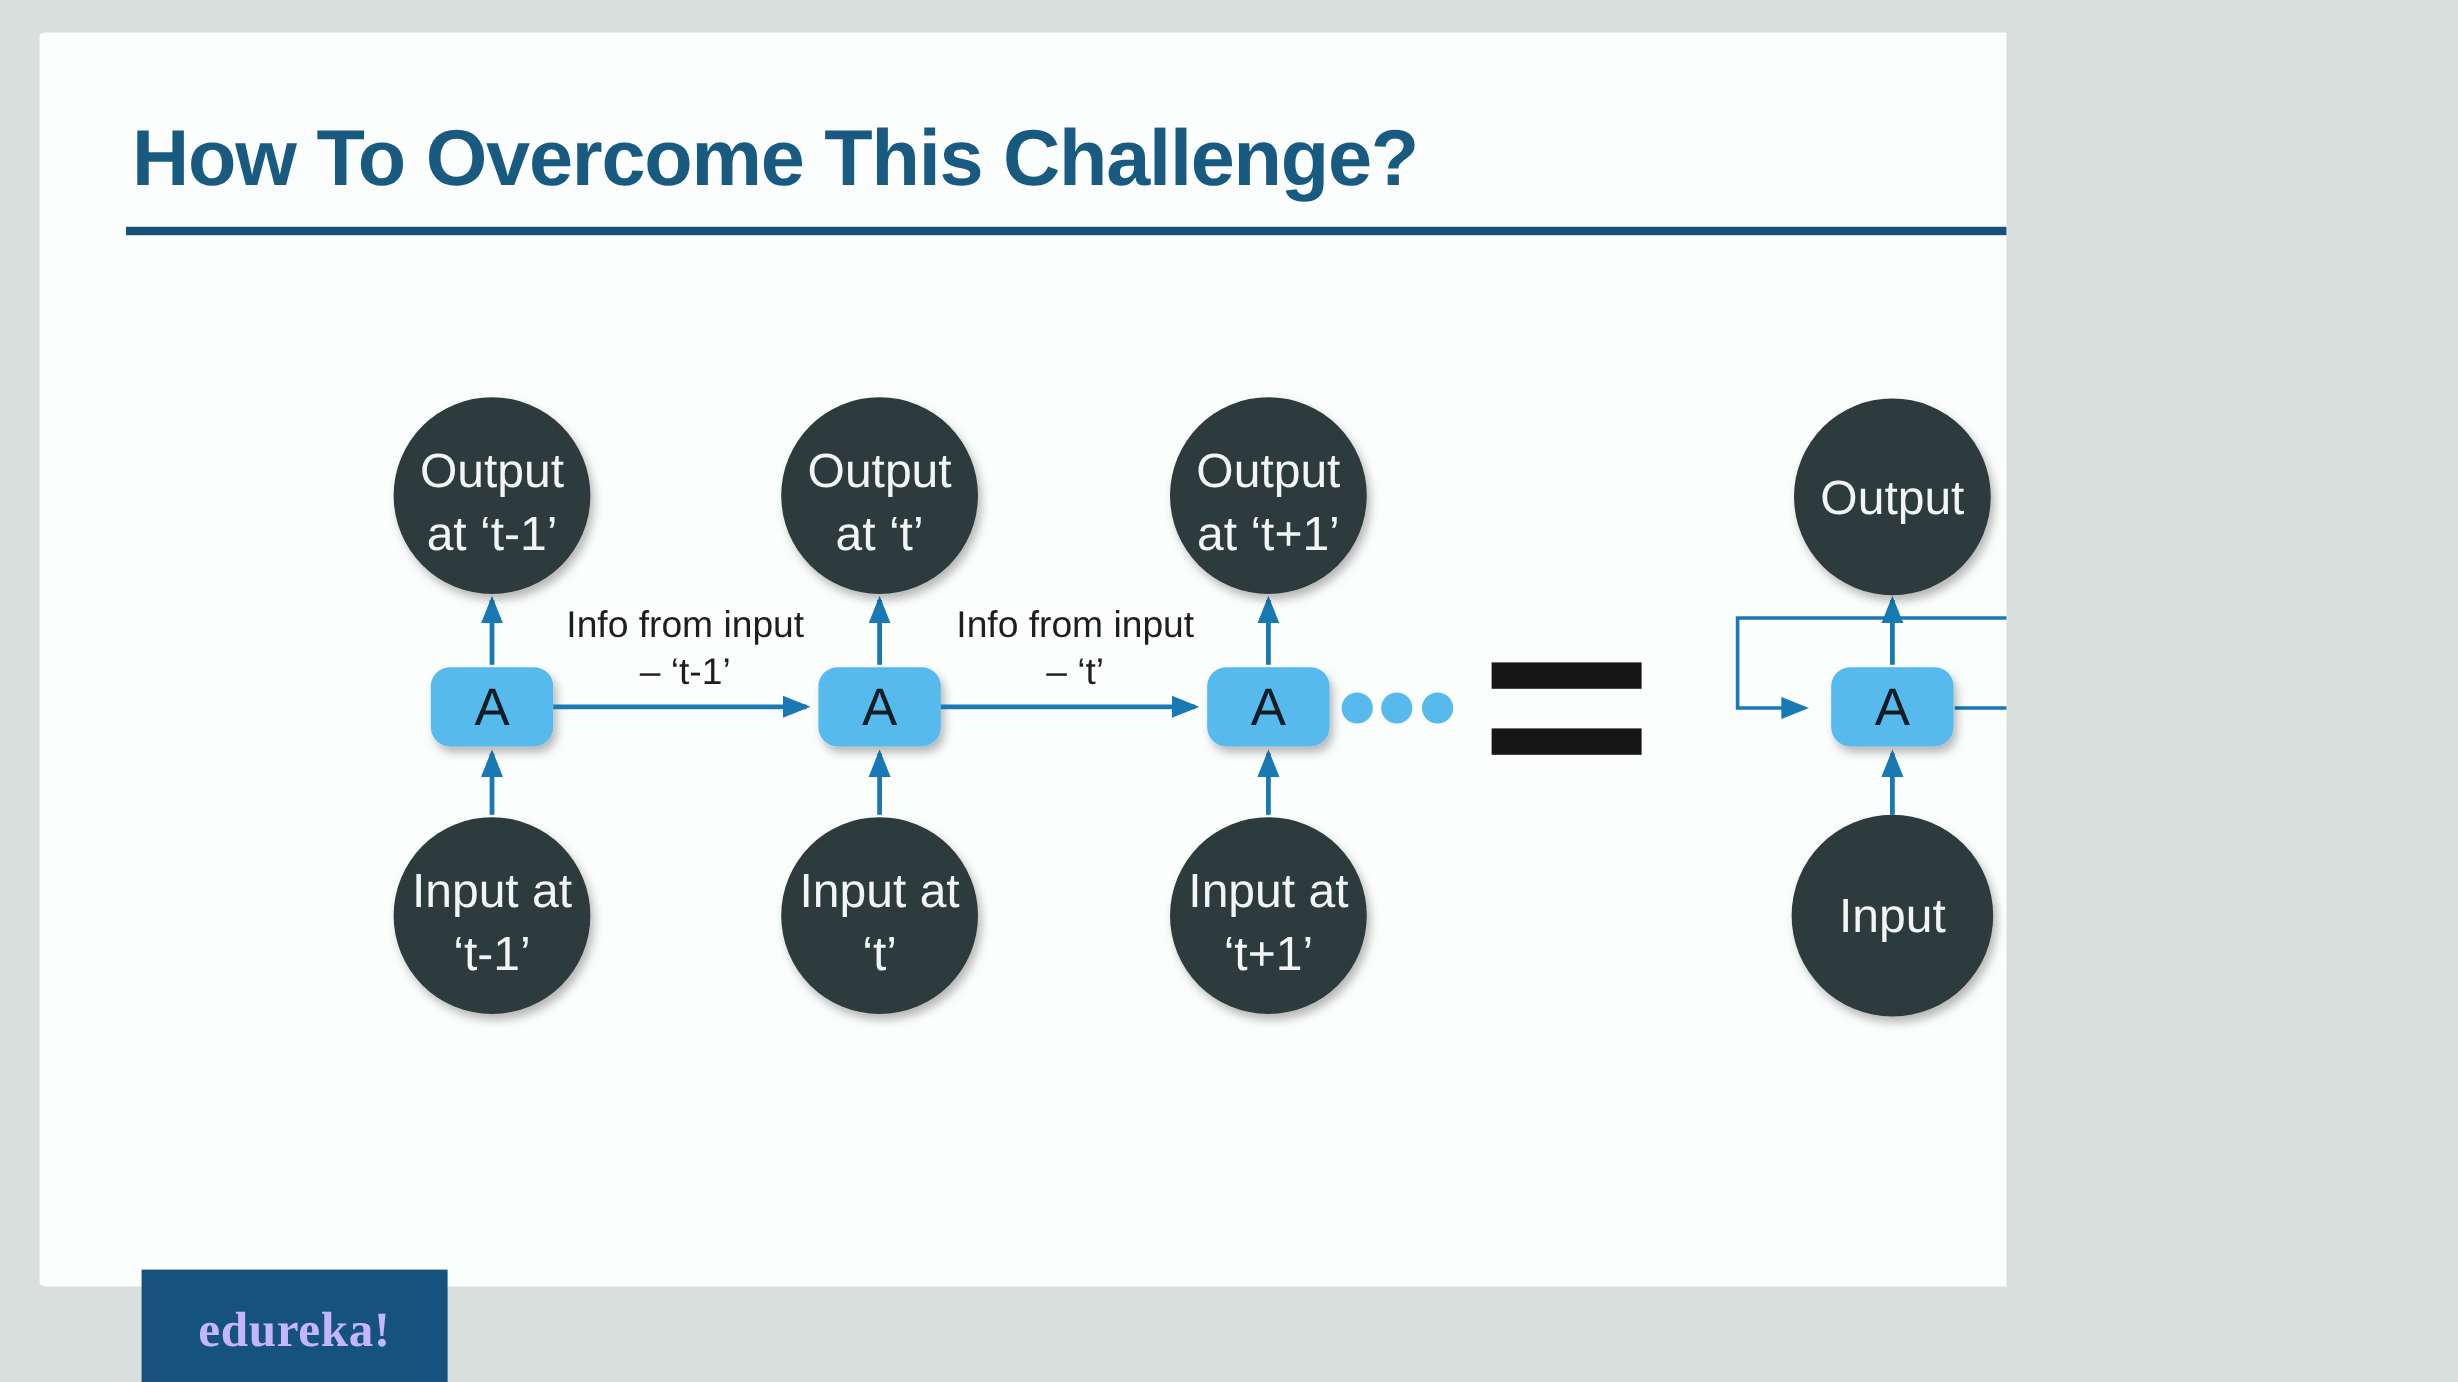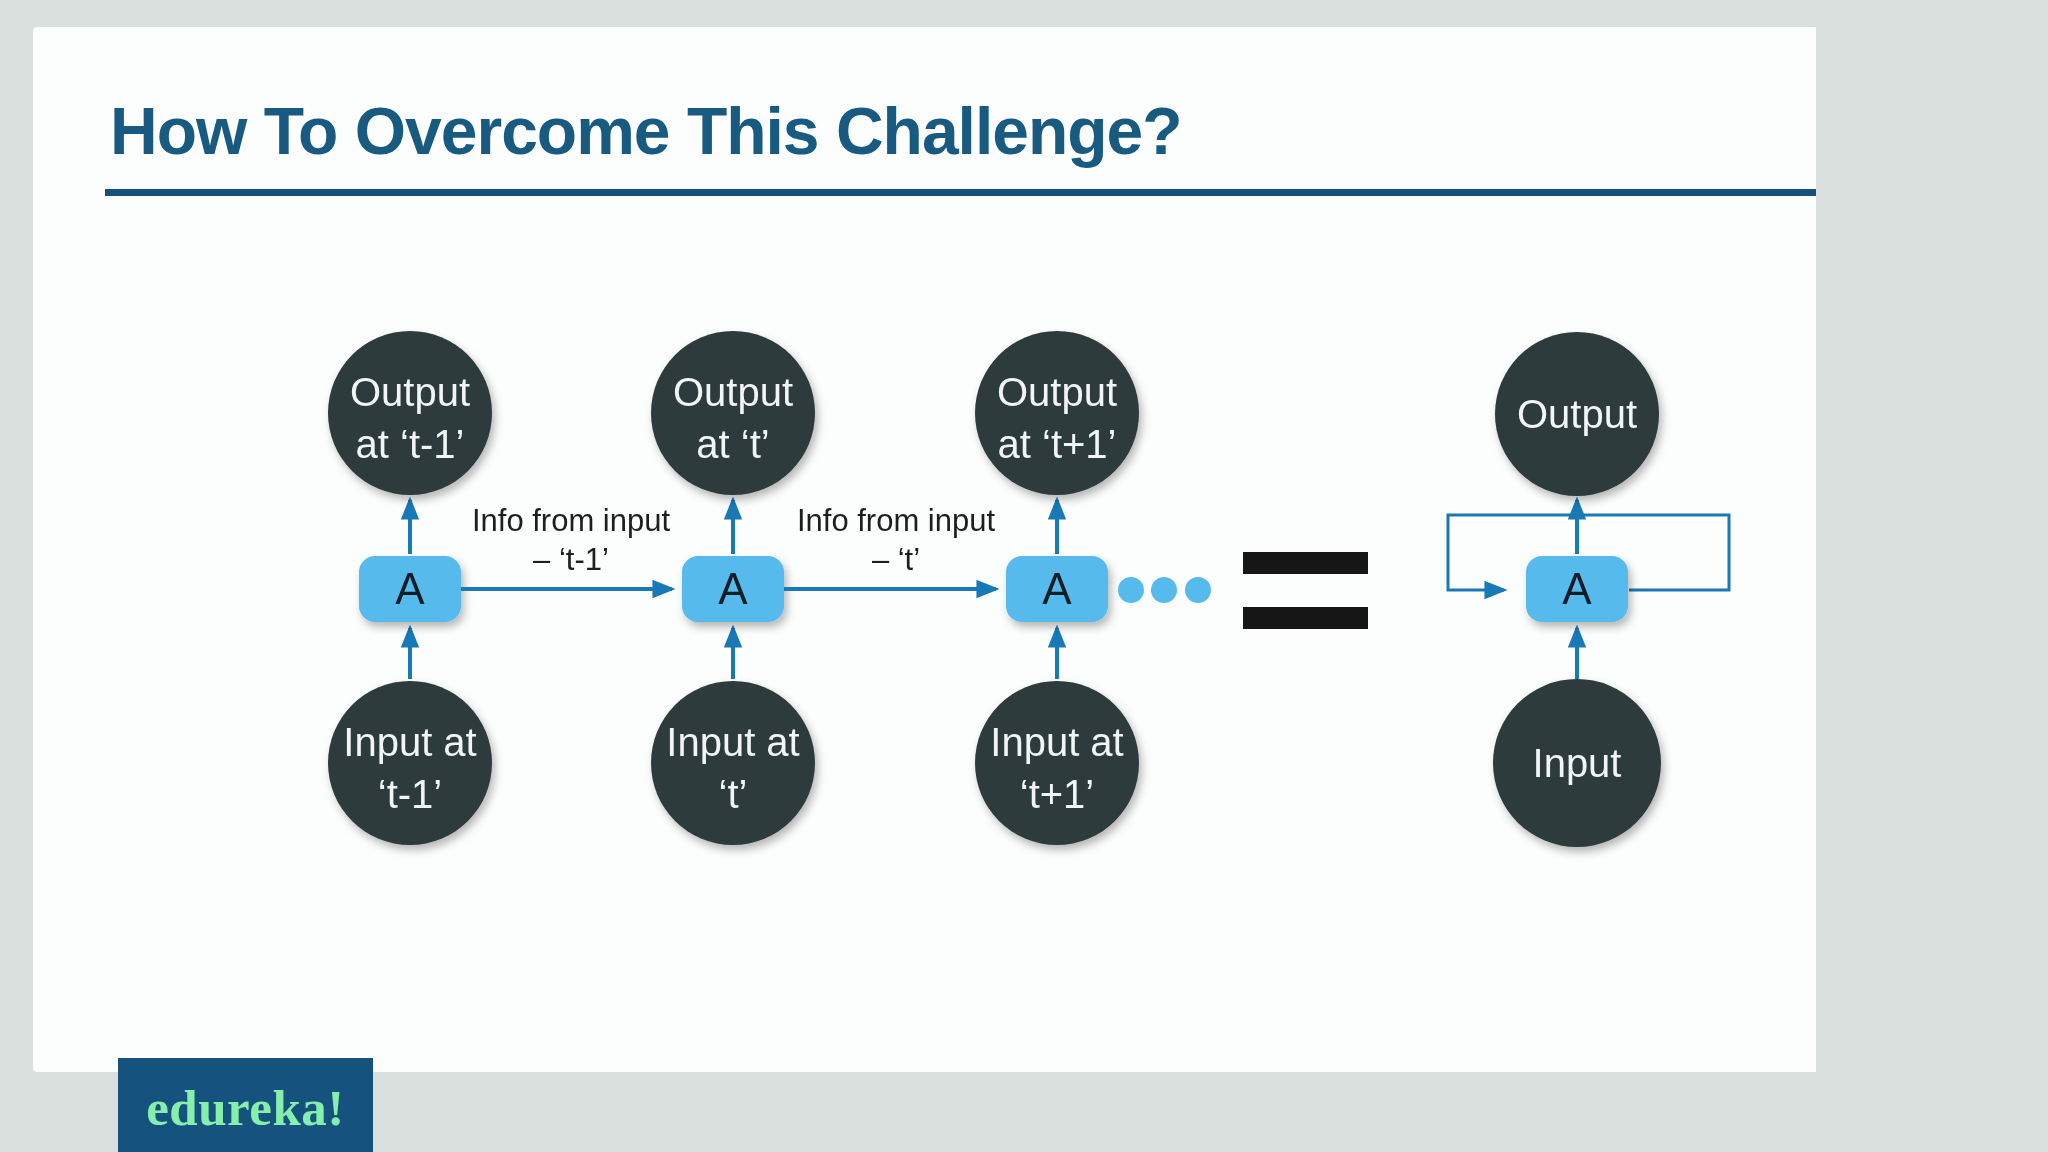--- a/index.html
+++ b/index.html
@@ -1,34 +1,34 @@
 <!DOCTYPE html>
 <html><head>
 <meta charset="utf-8">
 <style>
   html,body{margin:0;padding:0;background:#d9dfdd;}
-  .stage{position:relative;width:1816px;height:1152px;overflow:hidden;
+  .stage{position:relative;width:1672px;height:1152px;overflow:hidden;
          background:#d9dfdd;font-family:"Liberation Sans",sans-serif;}
   .slide{position:absolute;left:33px;top:27px;width:1984px;height:1045px;
          background:#fcfdfd;border-radius:4px;}
   .title{position:absolute;left:110px;top:98px;font-size:66px;font-weight:bold;
          color:#185a80;letter-spacing:-1px;line-height:1;white-space:nowrap;}
   .title-rule{position:absolute;left:105px;top:189px;width:1838px;height:7px;
          background:#15517b;}
   .diagram-svg{position:absolute;left:0;top:0;width:2048px;height:1152px;}
   .node-text{fill:#f2f5f5;font-size:40px;text-anchor:middle;
              font-family:"Liberation Sans",sans-serif;}
   .unit-text{fill:#121d25;font-size:44px;text-anchor:middle;
              font-family:"Liberation Sans",sans-serif;}
   .info-text{fill:#1e1e1e;font-size:31px;text-anchor:middle;
              font-family:"Liberation Sans",sans-serif;}
   .logo{position:absolute;left:118px;top:1058px;width:255px;height:100px;
         background:#15537e;display:flex;align-items:center;justify-content:center;}
-  .logo-text{color:#86efac;font-family:"Liberation Serif",serif;font-weight:bold;
-        font-size:51px;letter-spacing:0.5px;}
+  .logo-text{color:#c4b5fd;font-family:"Liberation Serif",serif;font-weight:bold;
+        font-size:41px;letter-spacing:0.5px;}
   .copyright{position:absolute;right:35px;top:1097px;font-size:24px;color:#a7b3b1;
         letter-spacing:0.2px;white-space:nowrap;}
 </style>
 </head>
 <body>
 
 <div class="stage">
   <div class="slide"></div>
   <div class="title">How To Overcome This Challenge?</div>
   <div class="title-rule"></div>

